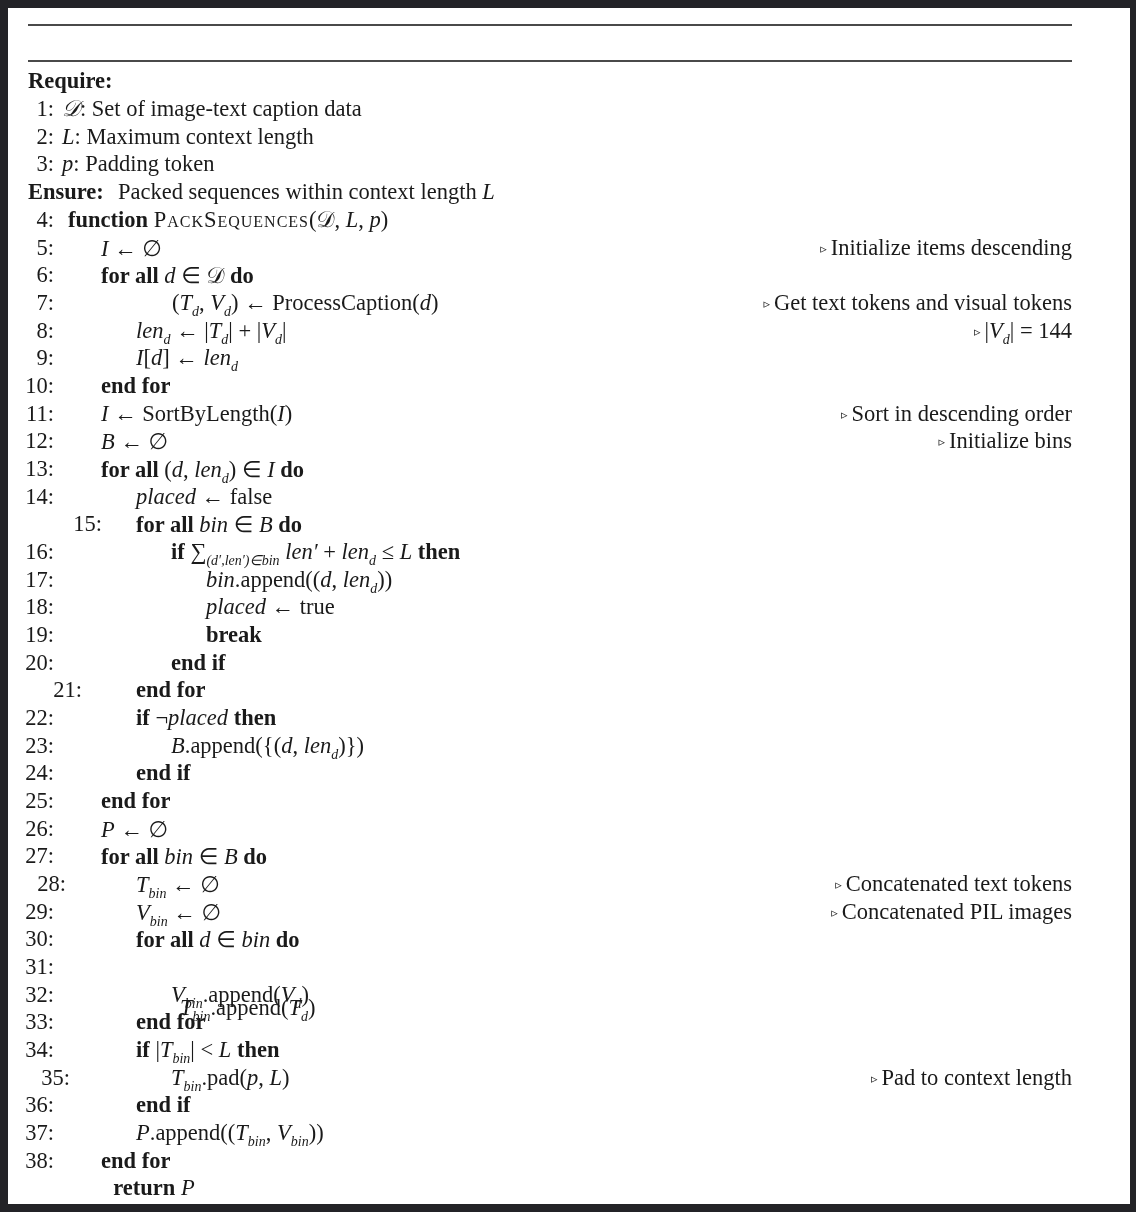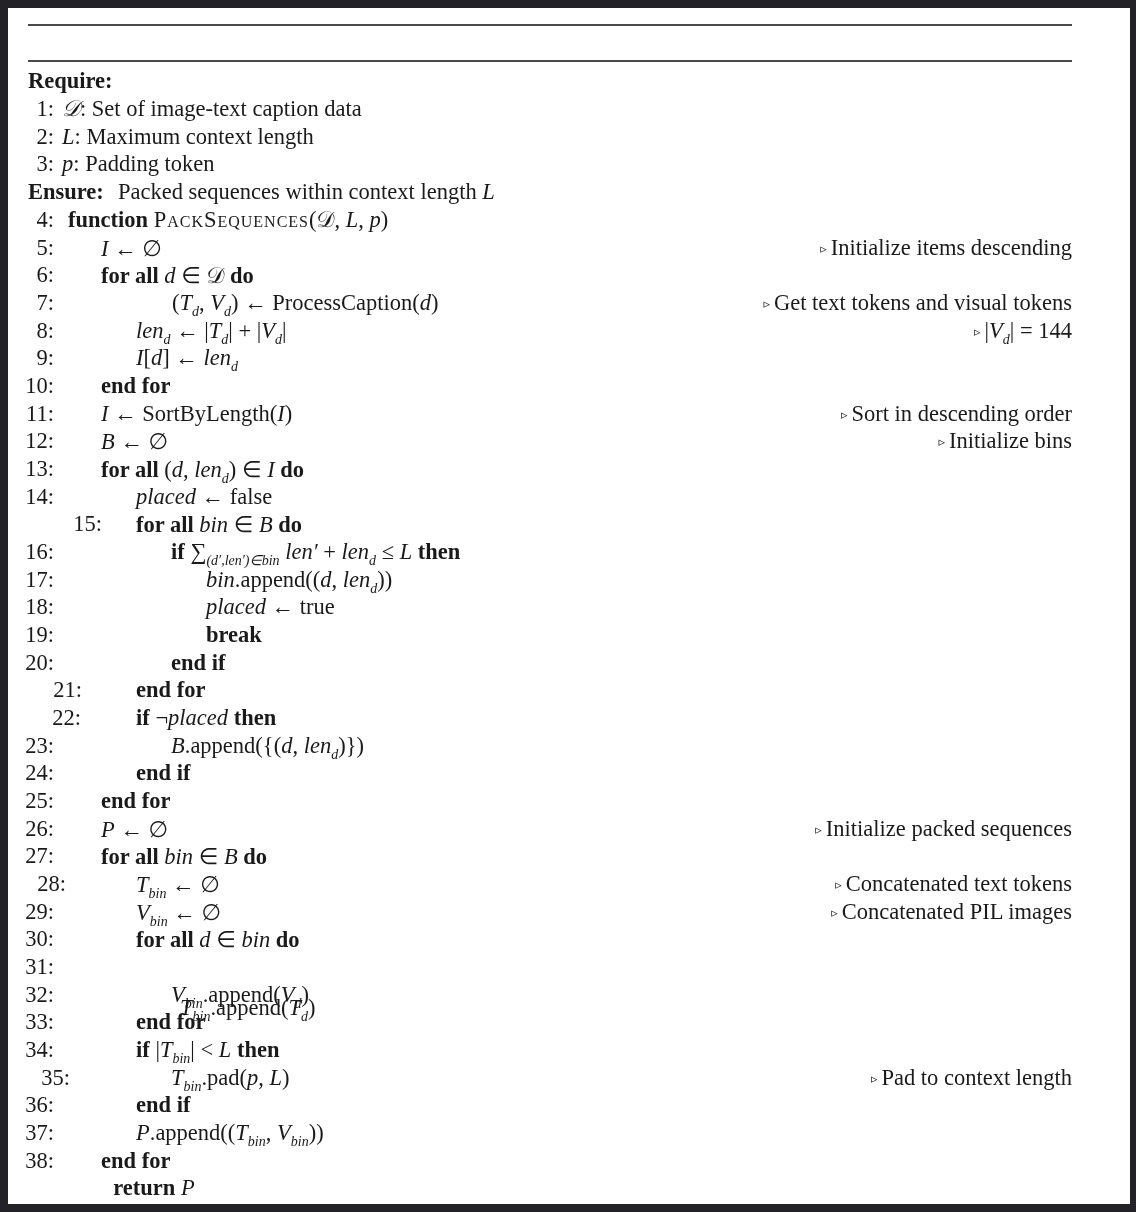--- a/index.html
+++ b/index.html
@@ -139,39 +139,38 @@
       </div>
       <div class="line" style="top: 641.72px;">
         <span class="ln" style="left:0;width:46px;">20:</span>
         <span class="code" style="left:163px;"><span class="kw">end if</span></span>
       </div>
       <div class="line" style="top: 669.39px;">
         <span class="ln" style="left:0;width:46px;margin-left:28px;">21:</span>
         <span class="code" style="left:128px;"><span class="kw">end for</span></span>
       </div>
       <div class="line" style="top: 697.06px;">
-        <span class="ln" style="left:0;width:46px;margin-left:27px;">22:</span>
+        <span class="ln" style="left:0;width:46px;">22:</span>
         <span class="code" style="left:128px;"><span class="kw">if</span> ¬<i>placed</i> <span class="kw">then</span></span>
       </div>
       <div class="line" style="top: 724.73px;">
         <span class="ln" style="left:0;width:46px;">23:</span>
         <span class="code" style="left:163px;"><i>B</i>.append({(<i>d</i>, <i>len<sub>d</sub></i>)})</span>
       </div>
       <div class="line" style="top: 752.4px;">
         <span class="ln" style="left:0;width:46px;">24:</span>
         <span class="code" style="left:128px;"><span class="kw">end if</span></span>
       </div>
       <div class="line" style="top: 780.07px;">
         <span class="ln" style="left:0;width:46px;">25:</span>
         <span class="code" style="left:93px;"><span class="kw">end for</span></span>
       </div>
       <div class="line" style="top: 807.74px;">
         <span class="ln" style="left:0;width:46px;">26:</span>
         <span class="code" style="left:93px;"><i>P</i> ← ∅</span>
-        <span class="cmt"><span class="tri">▹</span><span class="ctext">Initialize packed sequences</span></span>
       </div>
       <div class="line" style="top: 835.41px;">
         <span class="ln" style="left:0;width:46px;">27:</span>
         <span class="code" style="left:93px;"><span class="kw">for all</span> <i>bin</i> ∈ <i>B</i> <span class="kw">do</span></span>
       </div>
       <div class="line" style="top: 863.08px;">
         <span class="ln" style="left:0;width:46px;padding-left:12px;">28:</span>
         <span class="code" style="left:128px;"><i>T<sub>bin</sub></i> ← ∅</span>
         <span class="cmt"><span class="tri">▹</span><span class="ctext">Concatenated text tokens</span></span>
       </div>

